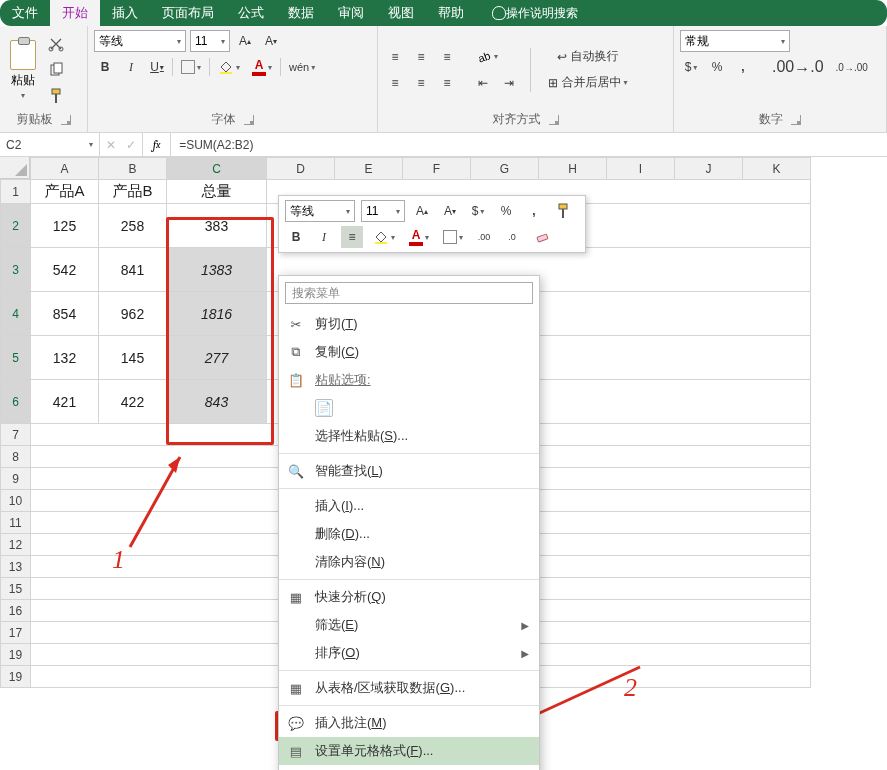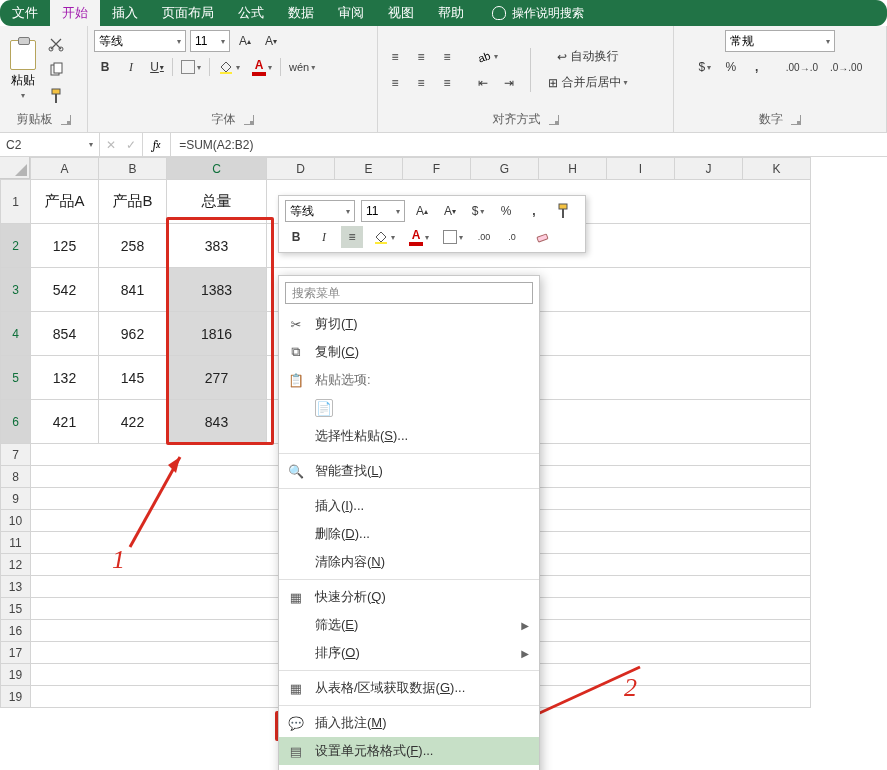--- a/index.html
+++ b/index.html
@@ -2,21 +2,21 @@
 <html><head>
   <meta charset="utf-8">
   <style>
     * { margin: 0; padding: 0; box-sizing: border-box; }
     body { font-family: "Microsoft YaHei", "等线", sans-serif; font-size: 12px; background: #fff; overflow: hidden; width: 887px; height: 770px; position: relative; }
 
     
     .titlebar { background: #217346; height: 26px; display: flex; align-items: stretch; border-radius: 11px; }
     .tab { padding: 0 12px; display: flex; align-items: center; color: #fff; cursor: pointer; font-size: 13px; }
     .tab.active { background: #f3f3f3; color: #a21caf; }
-    .tell-me { display: flex; align-items: center; color: #fff; margin-left: 8px; padding: 0 8px; gap: 6px; }
+    .tell-me { display: flex; align-items: center; color: #fff; margin-left: 8px; padding: 0 8px; }
     .bulb { width: 14px; height: 14px; border: 1.2px solid #fff; border-radius: 50% 50% 40% 40%; position: relative; }
 
     
     .ribbon { background: #f3f3f3; border-bottom: 1px solid #d6d6d6; height: 107px; display: flex; }
     .group { border-right: 1px solid #d6d6d6; display: flex; flex-direction: column; justify-content: space-between; padding: 4px 6px 0; }
     .group-body { flex: 1; display: flex; align-items: center; gap: 4px; }
     .group-label { text-align: center; font-size: 12px; color: #606060; padding: 2px 0 4px; display: flex; align-items: center; justify-content: center; gap: 8px; }
     .dlaunch { width: 10px; height: 10px; border: 1px solid #9a9a9a; border-top: none; border-left: none; position: relative; }
     .dlaunch::after { content: ''; position: absolute; right: -1px; bottom: -1px; width: 4px; height: 4px; background: #9a9a9a; }
     .ribbtn { display: inline-flex; align-items: center; justify-content: center; min-width: 22px; height: 22px; border: 1px solid transparent; color: #3b3b3b; padding: 0 3px; }
@@ -42,24 +42,24 @@
     .gridwrap { position: relative; }
     .corner { position:absolute; left:0; top:0; width:30px; height:22px; background:#f0f0f0; border-right:1px solid #ccc; border-bottom:1px solid #ccc; }
     .corner::after { content:''; position:absolute; right:2px; bottom:2px; width:0; height:0; border:6px solid transparent; border-right-color:#b5b5b5; border-bottom-color:#b5b5b5; }
     table.sheet { border-collapse: collapse; table-layout: fixed; }
     .sheet th, .sheet td { border: 1px solid #d4d4d4; font-weight: normal; }
     .colh { background: #f0f0f0; height: 22px; text-align: center; color: #444; font-size: 12px; }
     .rowh { background: #f0f0f0; width: 30px; text-align: center; color: #444; font-size: 12px; }
     .colA { width: 68px; } .colB { width: 68px; } .colC { width: 100px; }
     .colR { width: 68px; }
     .cell { height: 44px; text-align: center; font-size: 14px; color: #222; }
-    .hdrcell { height: 44px; font-size: 15px; }
+    .hdrcell { height: 24px; font-size: 15px; }
     .smallrow td.cell, .smallrow th { height: 22px; }
     th.colh.sel, th.rowh.sel { background: #d6d6d6; color:#0f703b; }
-    td.csel { background: #d9d9d9; }
+    td.csel { background: #d9d9d9; font-style: italic; }
 
     
     .redbox { position:absolute; border:3px solid #d82a1f; border-radius:2px; pointer-events:none; }
     .arrow { position:absolute; pointer-events:none; }
     .arrow line { stroke:#d82a1f; stroke-width:3; }
     .arrow polygon { fill:#d82a1f; }
     .anno { position:absolute; color:#d82a1f; font-style: italic; font-size: 26px; font-family: "Times New Roman", serif; }
 
     
     .minitb { position:absolute; left:278px; top:195px; width:308px; background:#fff; border:1px solid #c8c8c8; box-shadow:2px 2px 6px rgba(0,0,0,.2); padding:4px 6px; display:flex; flex-direction:column; gap:4px; }
@@ -69,21 +69,21 @@
 
     
     .ctx { position:absolute; left:278px; top:275px; width:262px; background:#fff; border:1px solid #c8c8c8; box-shadow:2px 2px 10px rgba(0,0,0,.25); padding-bottom:4px; }
     .ctx .search { margin:6px; border:1px solid #ababab; height:22px; display:flex; align-items:center; padding:0 6px; color:#8a8a8a; }
     .ctx-item { display:flex; align-items:center; height:28px; padding:0 10px 0 8px; gap:10px; color:#333; font-size:13px; }
     .ctx-item.hover { background:#c7e0c7; }
     .ctx-ico { width:18px; height:18px; display:flex; align-items:center; justify-content:center; color:#5a5a5a; flex-shrink:0; }
     .ctx-sub { margin-left:auto; color:#666; font-size:10px; }
     .ctx-item .u { text-decoration: underline; }
     .ctx-sep { height:1px; background:#e0e0e0; margin:3px 0; }
-    .ctx-lbl { color:#707070; }
+    .ctx-lbl { color:#707070;text-decoration:underline; }
 
     .ico-box { width:14px; height:14px; border:1px solid #888; }
     .swatch { width:14px; height:4px; }
 
     
     svg.i { width:16px; height:16px; }
   </style>
 </head>
 <body>
 
@@ -216,36 +216,36 @@
         <span class="ribbtn dd" style="width:auto;padding:0 6px"><span>⊞</span>&nbsp;<span>合并后居中</span></span>
       </div>
     </div>
     <div class="group-label">
         <span>对齐方式</span>
         <span class="dlaunch"></span>
       </div>
   </div>
 
   <div class="group" style="flex:1">
-    <div class="group-body stack" style="align-items:center">
+    <div class="group-body stack" style="align-items:flex-start">
       <div class="mini-sel" style="width:110px">
           <span>常规</span>
           <span style="font-size:8px;color:#666">▾</span>
         </div>
       <div class="row">
         <span class="ribbtn dd">
             <span>$</span>
           </span>
         <span class="ribbtn">%</span>
         <span class="ribbtn">
             <b>,</b>
           </span>
         <span style="width:6px"></span>
         <span class="ribbtn">
-            <span style="font-size:10px">.00→.0</span>
+            <span style="font-size:16px">.00→.0</span>
           </span>
         <span class="ribbtn">
             <span style="font-size:10px">.0→.00</span>
           </span>
       </div>
     </div>
     <div class="group-label">
         <span>数字</span>
         <span class="dlaunch"></span>
       </div>

